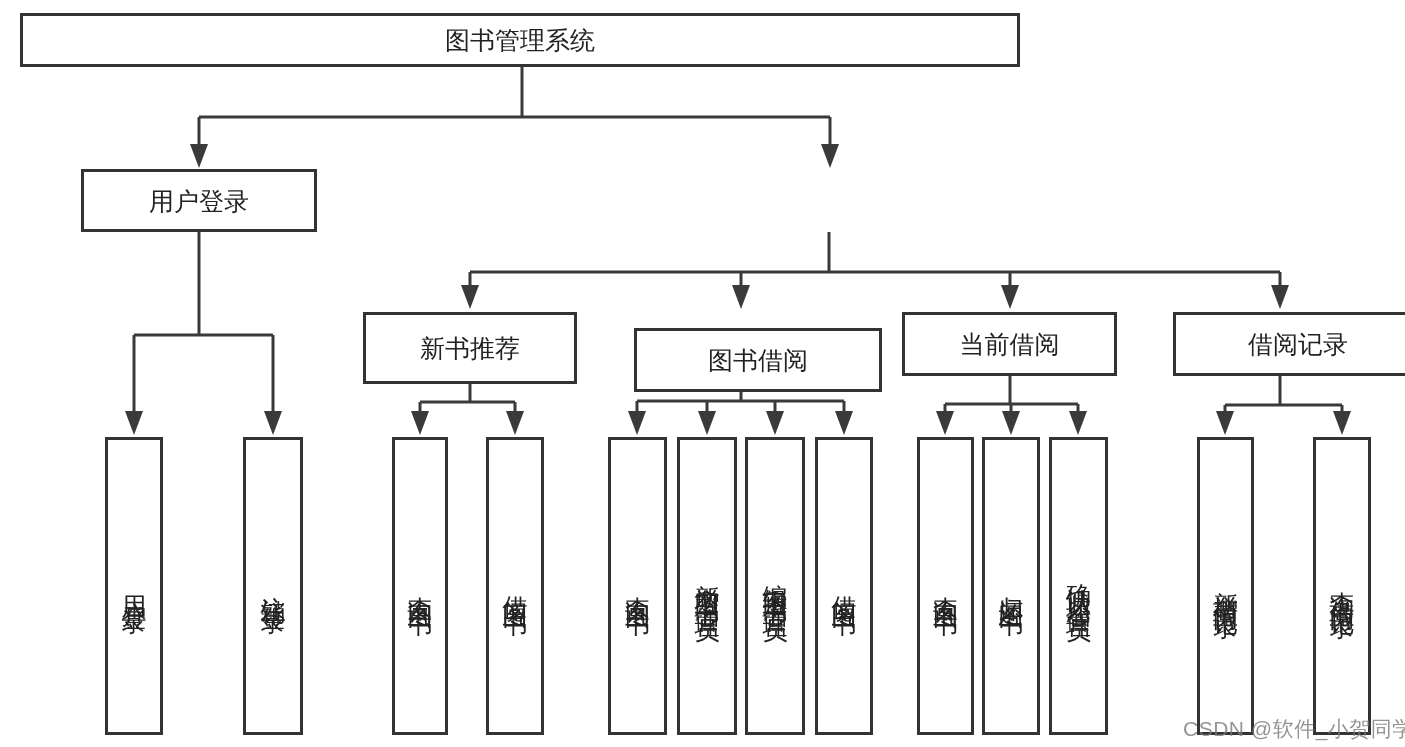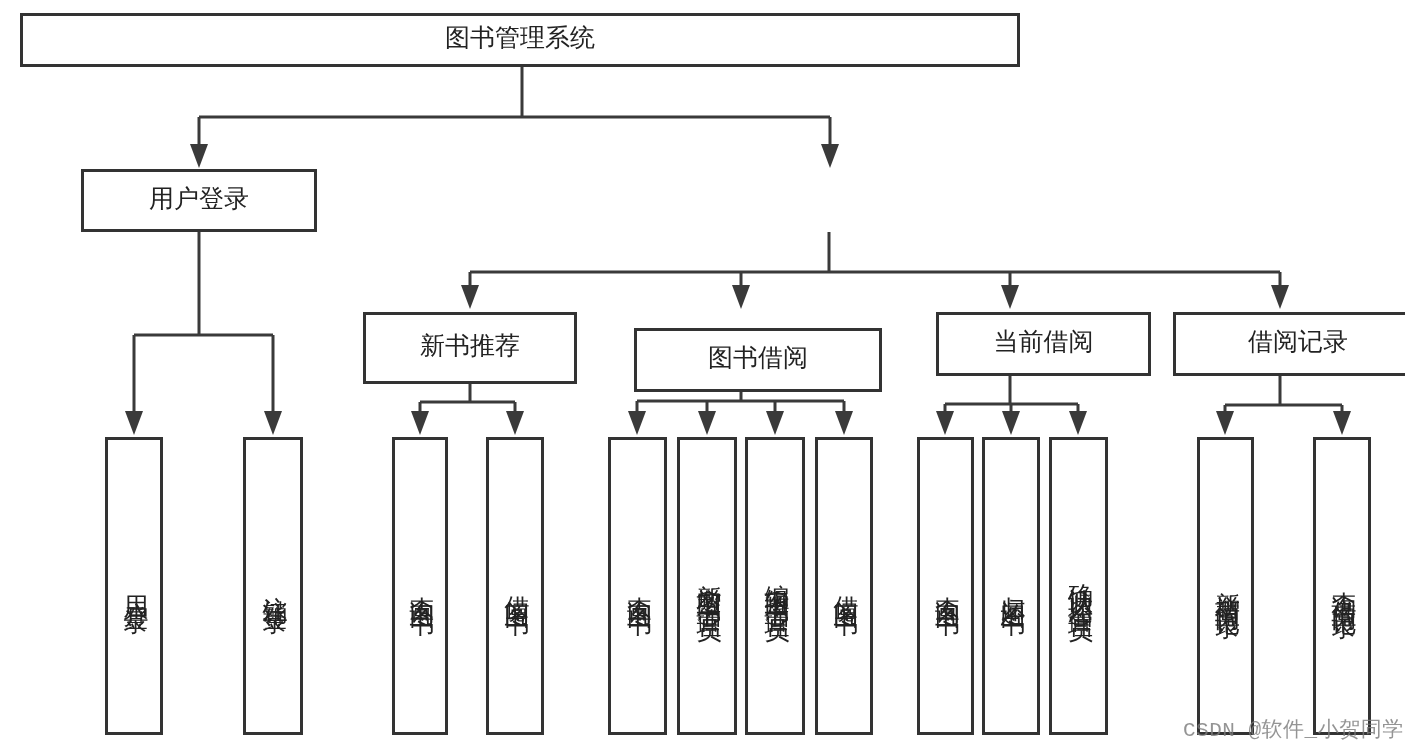--- a/index.html
+++ b/index.html
@@ -1,21 +1,21 @@
 <!DOCTYPE html>
 <html><head>
 <meta charset="utf-8">
 <style>
   html,body{margin:0;padding:0;background:#ffffff;}
   .canvas{
     position:relative;
     width:1405px;height:747px;
     background:#ffffff;
     overflow:hidden;
-    font-family:Liberation Mono, monospace;
+    font-family:Liberation Sans, sans-serif;
   }
   svg.wires{position:absolute;left:0;top:0;z-index:1;}
   .ln{stroke:#3a3a3a;stroke-width:3;fill:none;}
   .ah{fill:#3a3a3a;stroke:none;}
   .box{
     position:absolute;z-index:2;
     box-sizing:border-box;
     border:3px solid #333333;
     background:#ffffff;
     display:flex;align-items:center;justify-content:center;
@@ -87,21 +87,21 @@
       <polygon class="ah" points="1333,411 1351,411 1342,435"></polygon>
     </g>
   </svg>
 
   <div class="box" style="left:20px;top:13px;width:1000px;height:54px">图书管理系统</div>
 
   <div class="box" style="left:81px;top:169px;width:236px;height:63px">用户登录</div>
 
   <div class="box" style="left:363px;top:312px;width:214px;height:72px">新书推荐</div>
   <div class="box" style="left:634px;top:328px;width:248px;height:64px">图书借阅</div>
-  <div class="box" style="left:936px;top:312px;width:215px;height:64px">当前借阅</div>
+  <div class="box" style="left:902px;top:312px;width:215px;height:64px">当前借阅</div>
   <div class="box" style="left:1173px;top:312px;width:250px;height:64px">借阅记录</div>
 
   <div class="box v" style="left:105px;top:437px;width:58px;height:298px">用户登录</div>
   <div class="box v" style="left:243px;top:437px;width:60px;height:298px">注销登录</div>
 
   <div class="box v" style="left:392px;top:437px;width:56px;height:298px">查询图书</div>
   <div class="box v" style="left:486px;top:437px;width:58px;height:298px">借阅图书</div>
 
   <div class="box v" style="left:608px;top:437px;width:59px;height:298px">查询图书</div>
   <div class="box v" style="left:677px;top:437px;width:60px;height:298px">新增图书（管理员）</div>

